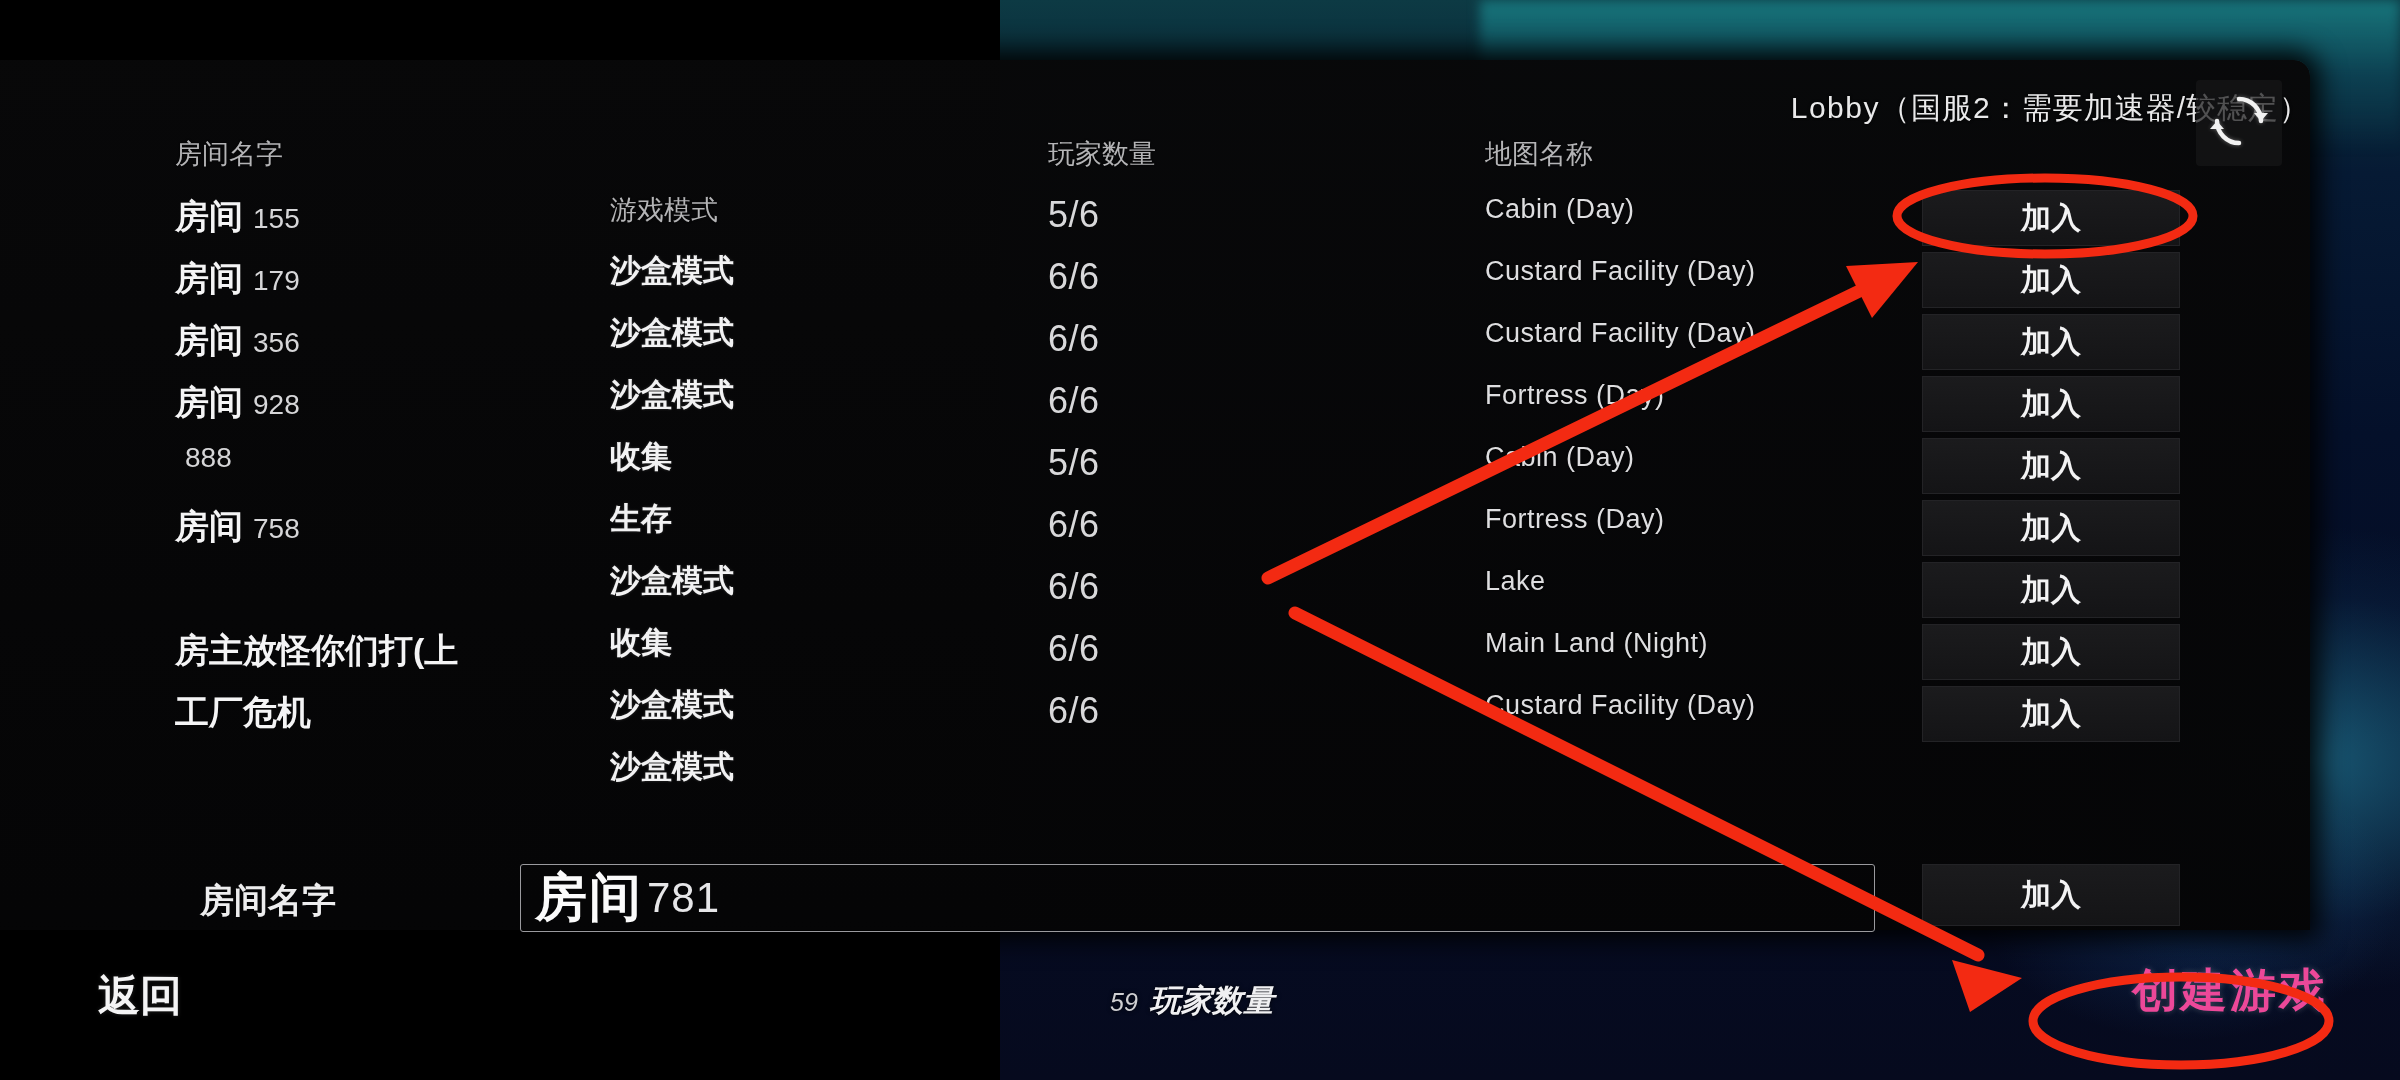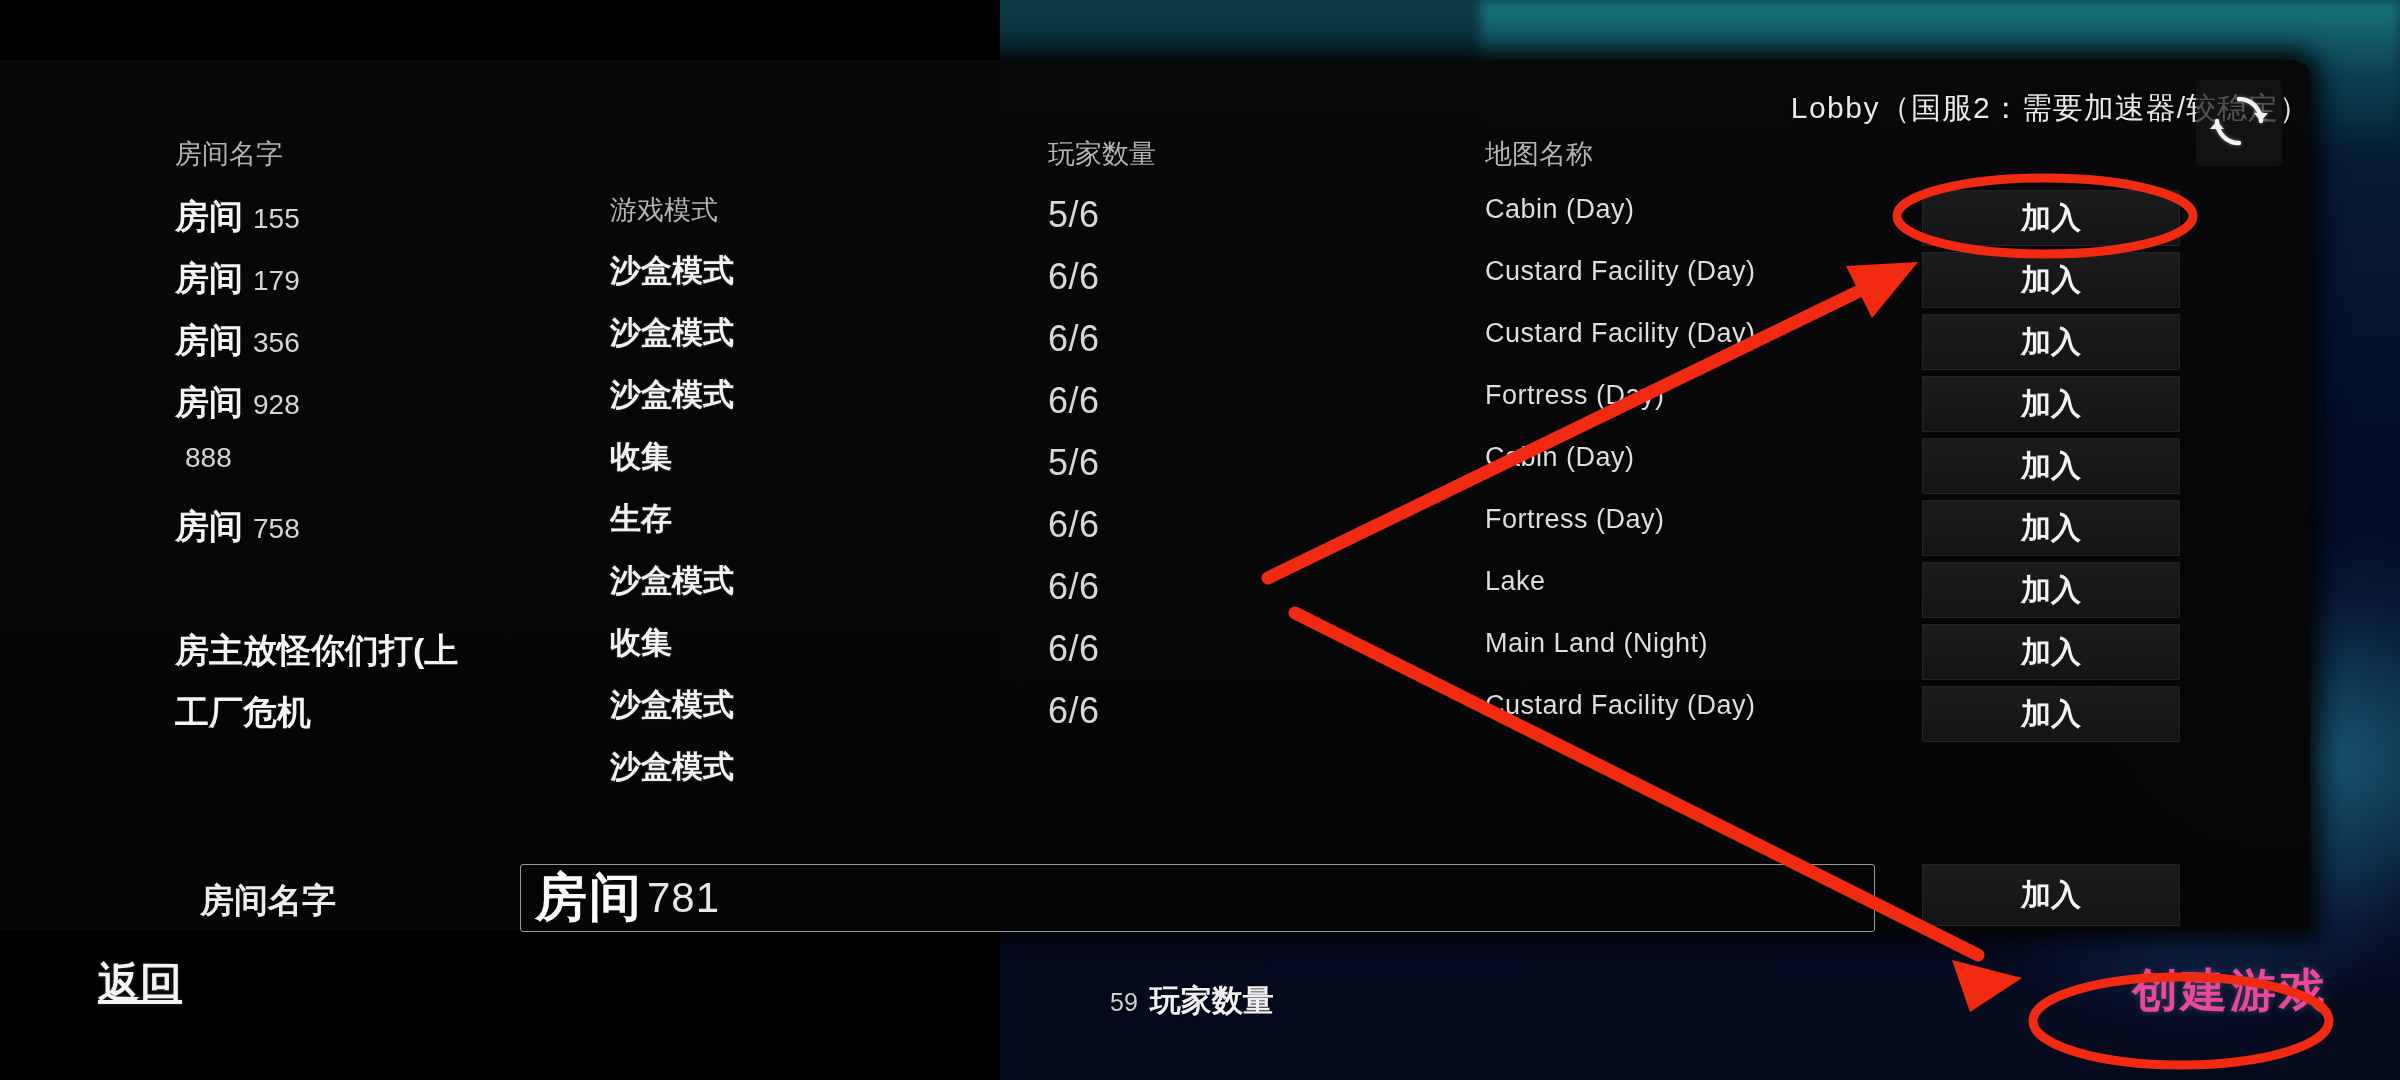--- a/index.html
+++ b/index.html
@@ -124,31 +124,31 @@
     background:linear-gradient(180deg,#1b1b1d 0%, #141416 100%);
     border:1px solid #232326;
     display:flex; align-items:center; justify-content:center;
     color:#f3f3f4; font-size:30px; font-weight:700;
     cursor:pointer;
   }
 
   
   #footer { position:absolute; left:0; bottom:0; width:2400px; height:150px; }
   #back-btn {
-    position:absolute; left:98px; top:25px;
+    position:absolute; left:98px; top:38px;
     color:#f4f4f5; font-size:42px; font-weight:700;
     cursor:pointer;
     text-shadow:0 0 4px rgba(255,255,255,.15);
-    text-decoration:underline;
   }
   #player-count {
     position:absolute; left:1110px; top:50px;
     color:#e4e4e6; font-size:29px;
     display:flex; align-items:baseline; gap:12px;
     text-shadow:0 0 4px rgba(0,0,0,.8);
+    font-style:italic;
   }
   #player-count .pc-num { font-size:25px; color:#cfcfd2; }
   #player-count .pc-label { font-size:31px; font-weight:700; color:#f0f0f2; }
   #create-game-btn {
     position:absolute; right:72px; top:30px;
     color:#ec4899; font-size:46px; font-weight:700;
     letter-spacing:3px;
     cursor:pointer;
     text-shadow:0 0 6px rgba(255,255,255,.22);
   }

